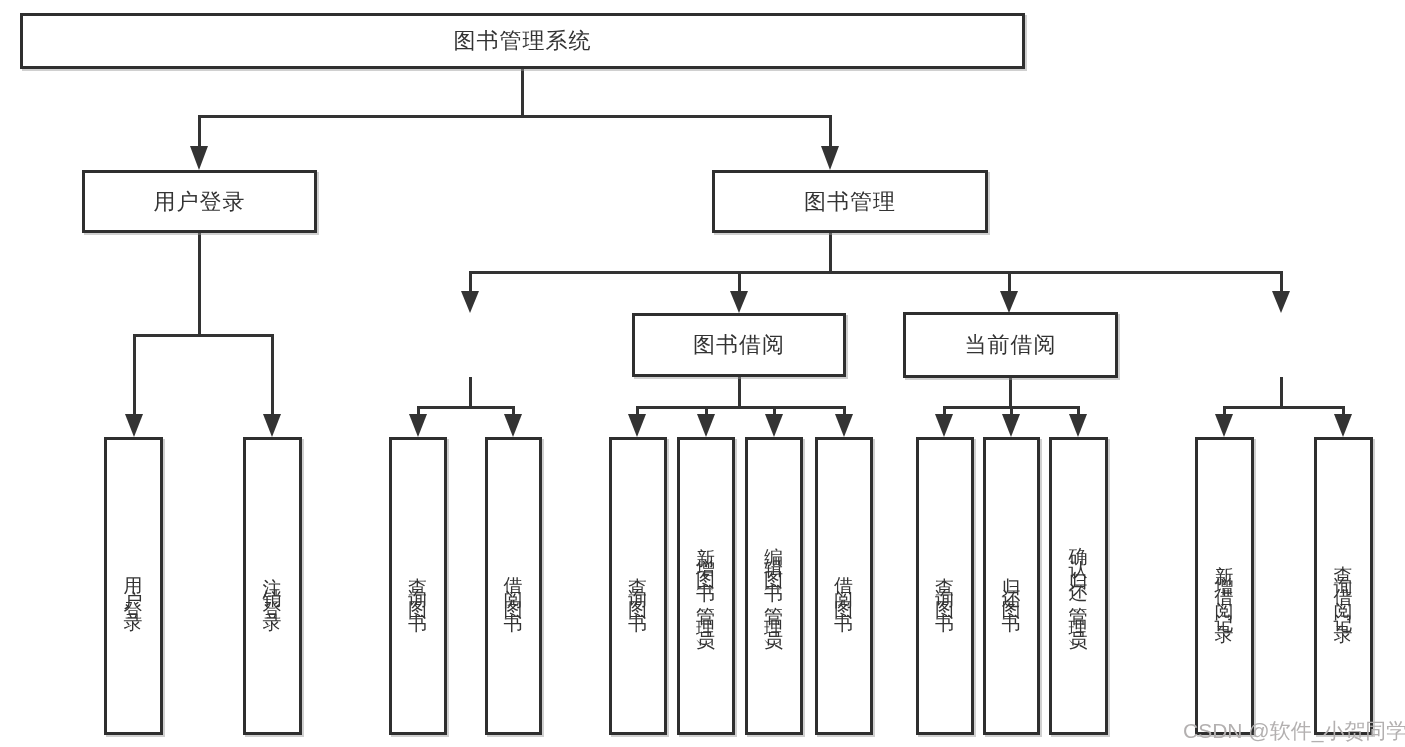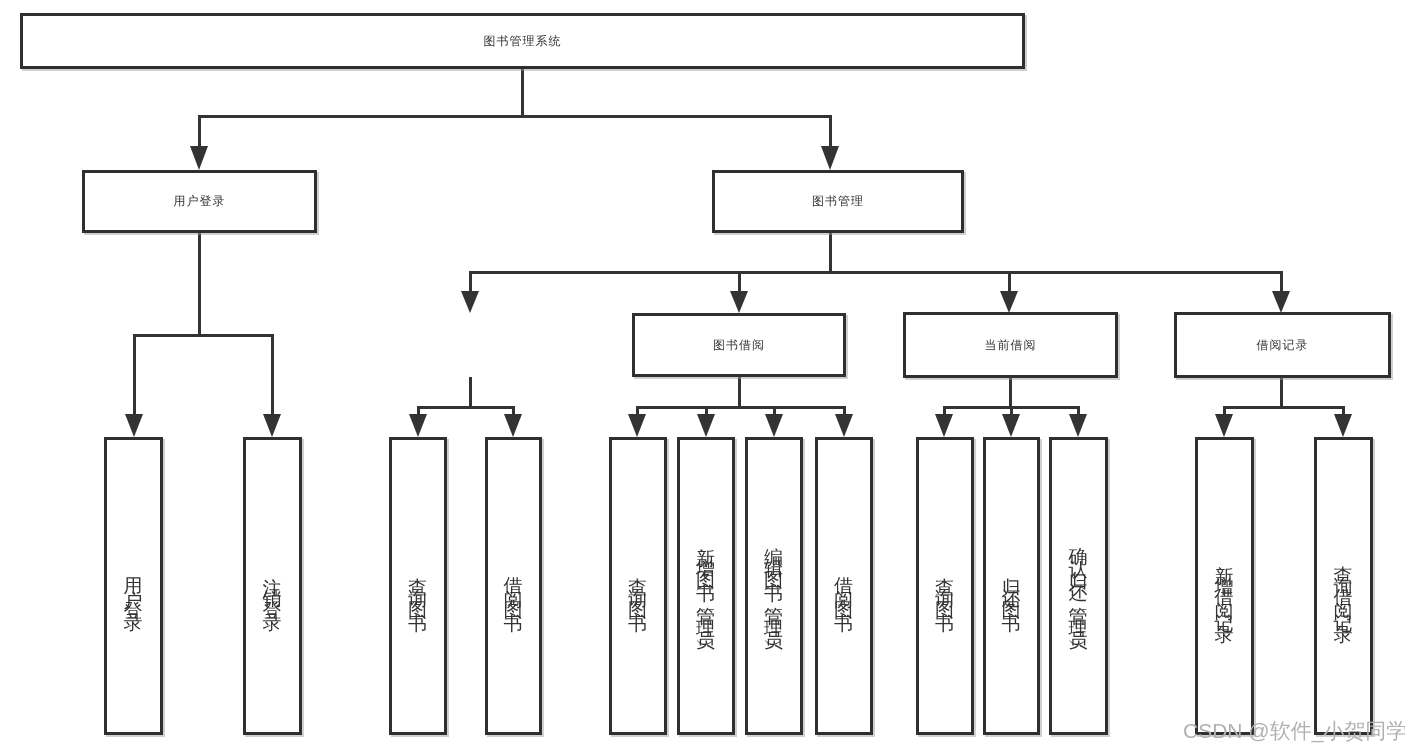--- a/index.html
+++ b/index.html
@@ -22,21 +22,21 @@
     background: #ffffff;
     border: 3px solid #2f2f2f;
     box-sizing: border-box;
     color: #333333;
     display: flex;
     align-items: center;
     justify-content: center;
     box-shadow: 2px 2px 0 rgba(150,150,150,0.45);
   }
   .box-h {
-    font-size: 12px;
+    font-size: 22px;
     letter-spacing: 1px;
     white-space: nowrap;
   }
   .box-v {
     writing-mode: vertical-rl;
     text-orientation: mixed;
     font-size: 19px;
     letter-spacing: 12px;
     line-height: 1;
   }
@@ -91,25 +91,24 @@
       <polygon points="1002,414 1020,414 1011,437"></polygon>
       <polygon points="1069,414 1087,414 1078,437"></polygon>
       <polygon points="1215,414 1233,414 1224,437"></polygon>
       <polygon points="1334,414 1352,414 1343,437"></polygon>
     </g>
   </svg>
 
   <div class="box box-h" style="left:20px; top:13px; width:1005px; height:56px;">图书管理系统</div>
 
   <div class="box box-h" style="left:82px; top:170px; width:235px; height:63px;">用户登录</div>
-  <div class="box box-h" style="left:712px; top:170px; width:252px; height:63px;">图书管理</div>
+  <div class="box box-h" style="left:712px; top:170px; width:276px; height:63px;">图书管理</div>
 
   <div class="box box-h" style="left:632px; top:313px; width:214px; height:64px;">图书借阅</div>
   <div class="box box-h" style="left:903px; top:312px; width:215px; height:66px;">当前借阅</div>
-  <div class="box box-h" style="left:1174px; top:312px; width:217px; height:66px;">借阅记录</div>
 
   <div class="box box-v" style="left:104px; top:437px; width:59px; height:298px;">用户登录</div>
   <div class="box box-v" style="left:243px; top:437px; width:59px; height:298px;">注销登录</div>
 
   <div class="box box-v" style="left:389px; top:437px; width:58px; height:298px;">查询图书</div>
   <div class="box box-v" style="left:485px; top:437px; width:57px; height:298px;">借阅图书</div>
 
   <div class="box box-v" style="left:609px; top:437px; width:58px; height:298px;">查询图书</div>
   <div class="box box-v" style="left:677px; top:437px; width:58px; height:298px;">新增图书（管理员）</div>
   <div class="box box-v" style="left:745px; top:437px; width:58px; height:298px;">编辑图书（管理员）</div>

